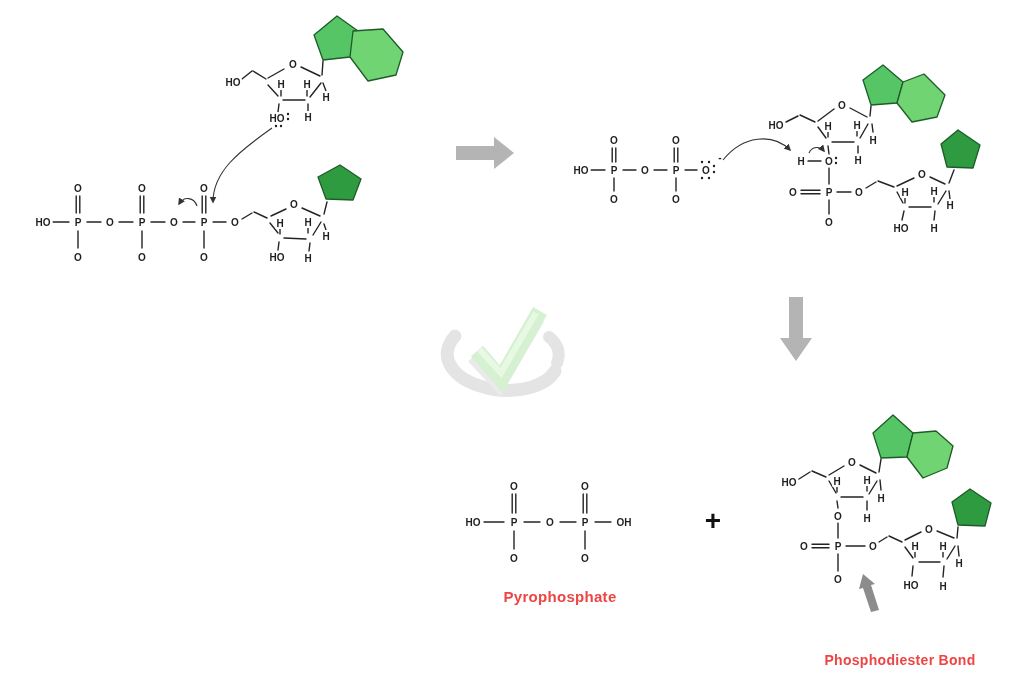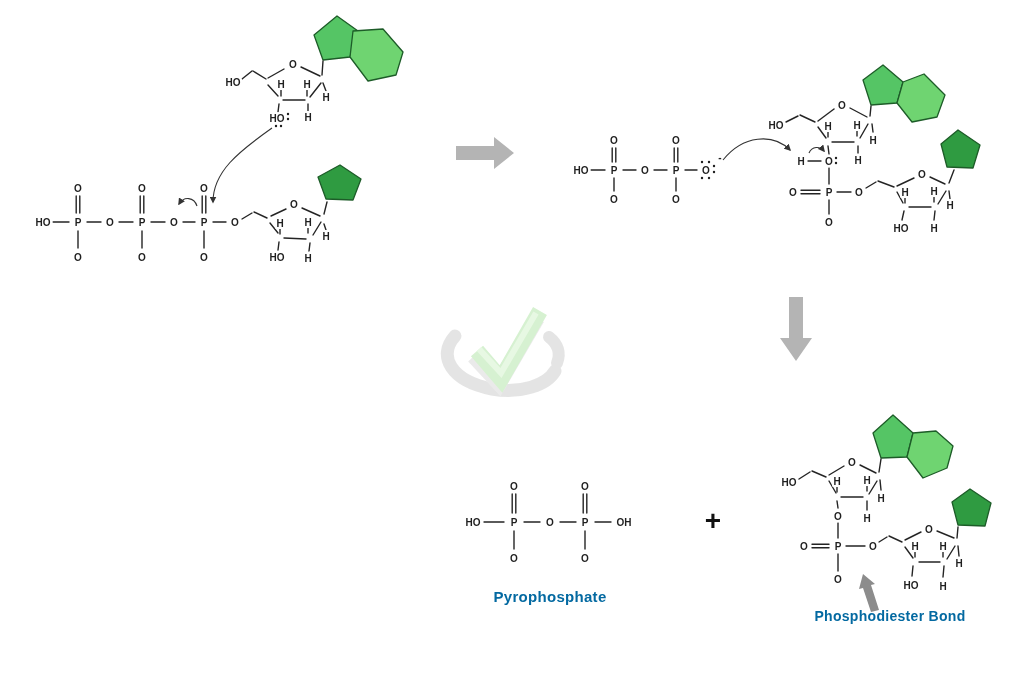--- a/index.html
+++ b/index.html
@@ -1,21 +1,21 @@
 <!DOCTYPE html>
 <html><head>
 <meta charset="utf-8">
 <style>
   html,body{margin:0;padding:0;background:#ffffff;}
   .stage{position:relative;width:1024px;height:698px;background:#ffffff;overflow:hidden;
          font-family:"Liberation Sans",sans-serif;}
   svg{position:absolute;left:0;top:0;}
   .overlay-label{position:absolute;transform:translate(-50%,-50%);white-space:nowrap;
                  font-weight:bold;font-family:"Liberation Sans",sans-serif;}
-  .green-label{color:#0369a1;font-size:15px;letter-spacing:.3px;}
+  .green-label{color:#ef4444;font-size:15px;letter-spacing:.3px;margin-left:10px;}
   .green-label.small{font-size:14px;}
   .plus-sign{color:#111111;font-size:28px;}
 </style>
 </head>
 <body>
 
 <div class="stage">
 
   <svg width="1024" height="698" viewBox="0 0 1024 698">
     <defs>
@@ -277,17 +277,17 @@
         <path d="M 723,160 C 743,135 773,133 790,150" fill="none" stroke="#333333" stroke-width="1.1" marker-end="url(#ah)"></path>
         <path d="M 809,153 C 812,146 820,146 824,151" fill="none" stroke="#333333" stroke-width="1.1" marker-end="url(#ah)"></path>
         <polygon points="456,146 494,146 494,137 514,153 494,169 494,160 456,160" fill="#b4b4b4"></polygon>
         <polygon points="789,297 803,297 803,338 812,338 796,361 780,338 789,338" fill="#b4b4b4"></polygon>
         <polygon points="871,612 863,588 859,589 863,574 875,584 871,585 879,610" fill="#8c8c8c"></polygon>
       </g>
   </svg>
 
   <div class="overlay-label green-label" style="left:550px;top:596px;">Pyrophosphate</div>
 
-  <div class="overlay-label green-label small" style="left:890px;top:616px;">Phosphodiester Bond</div>
+  <div class="overlay-label green-label small" style="left:890px;top:660px;">Phosphodiester Bond</div>
 
   <div class="overlay-label plus-sign" style="left:713px;top:521px;">+</div>
 
 </div>
 
 </body></html>

